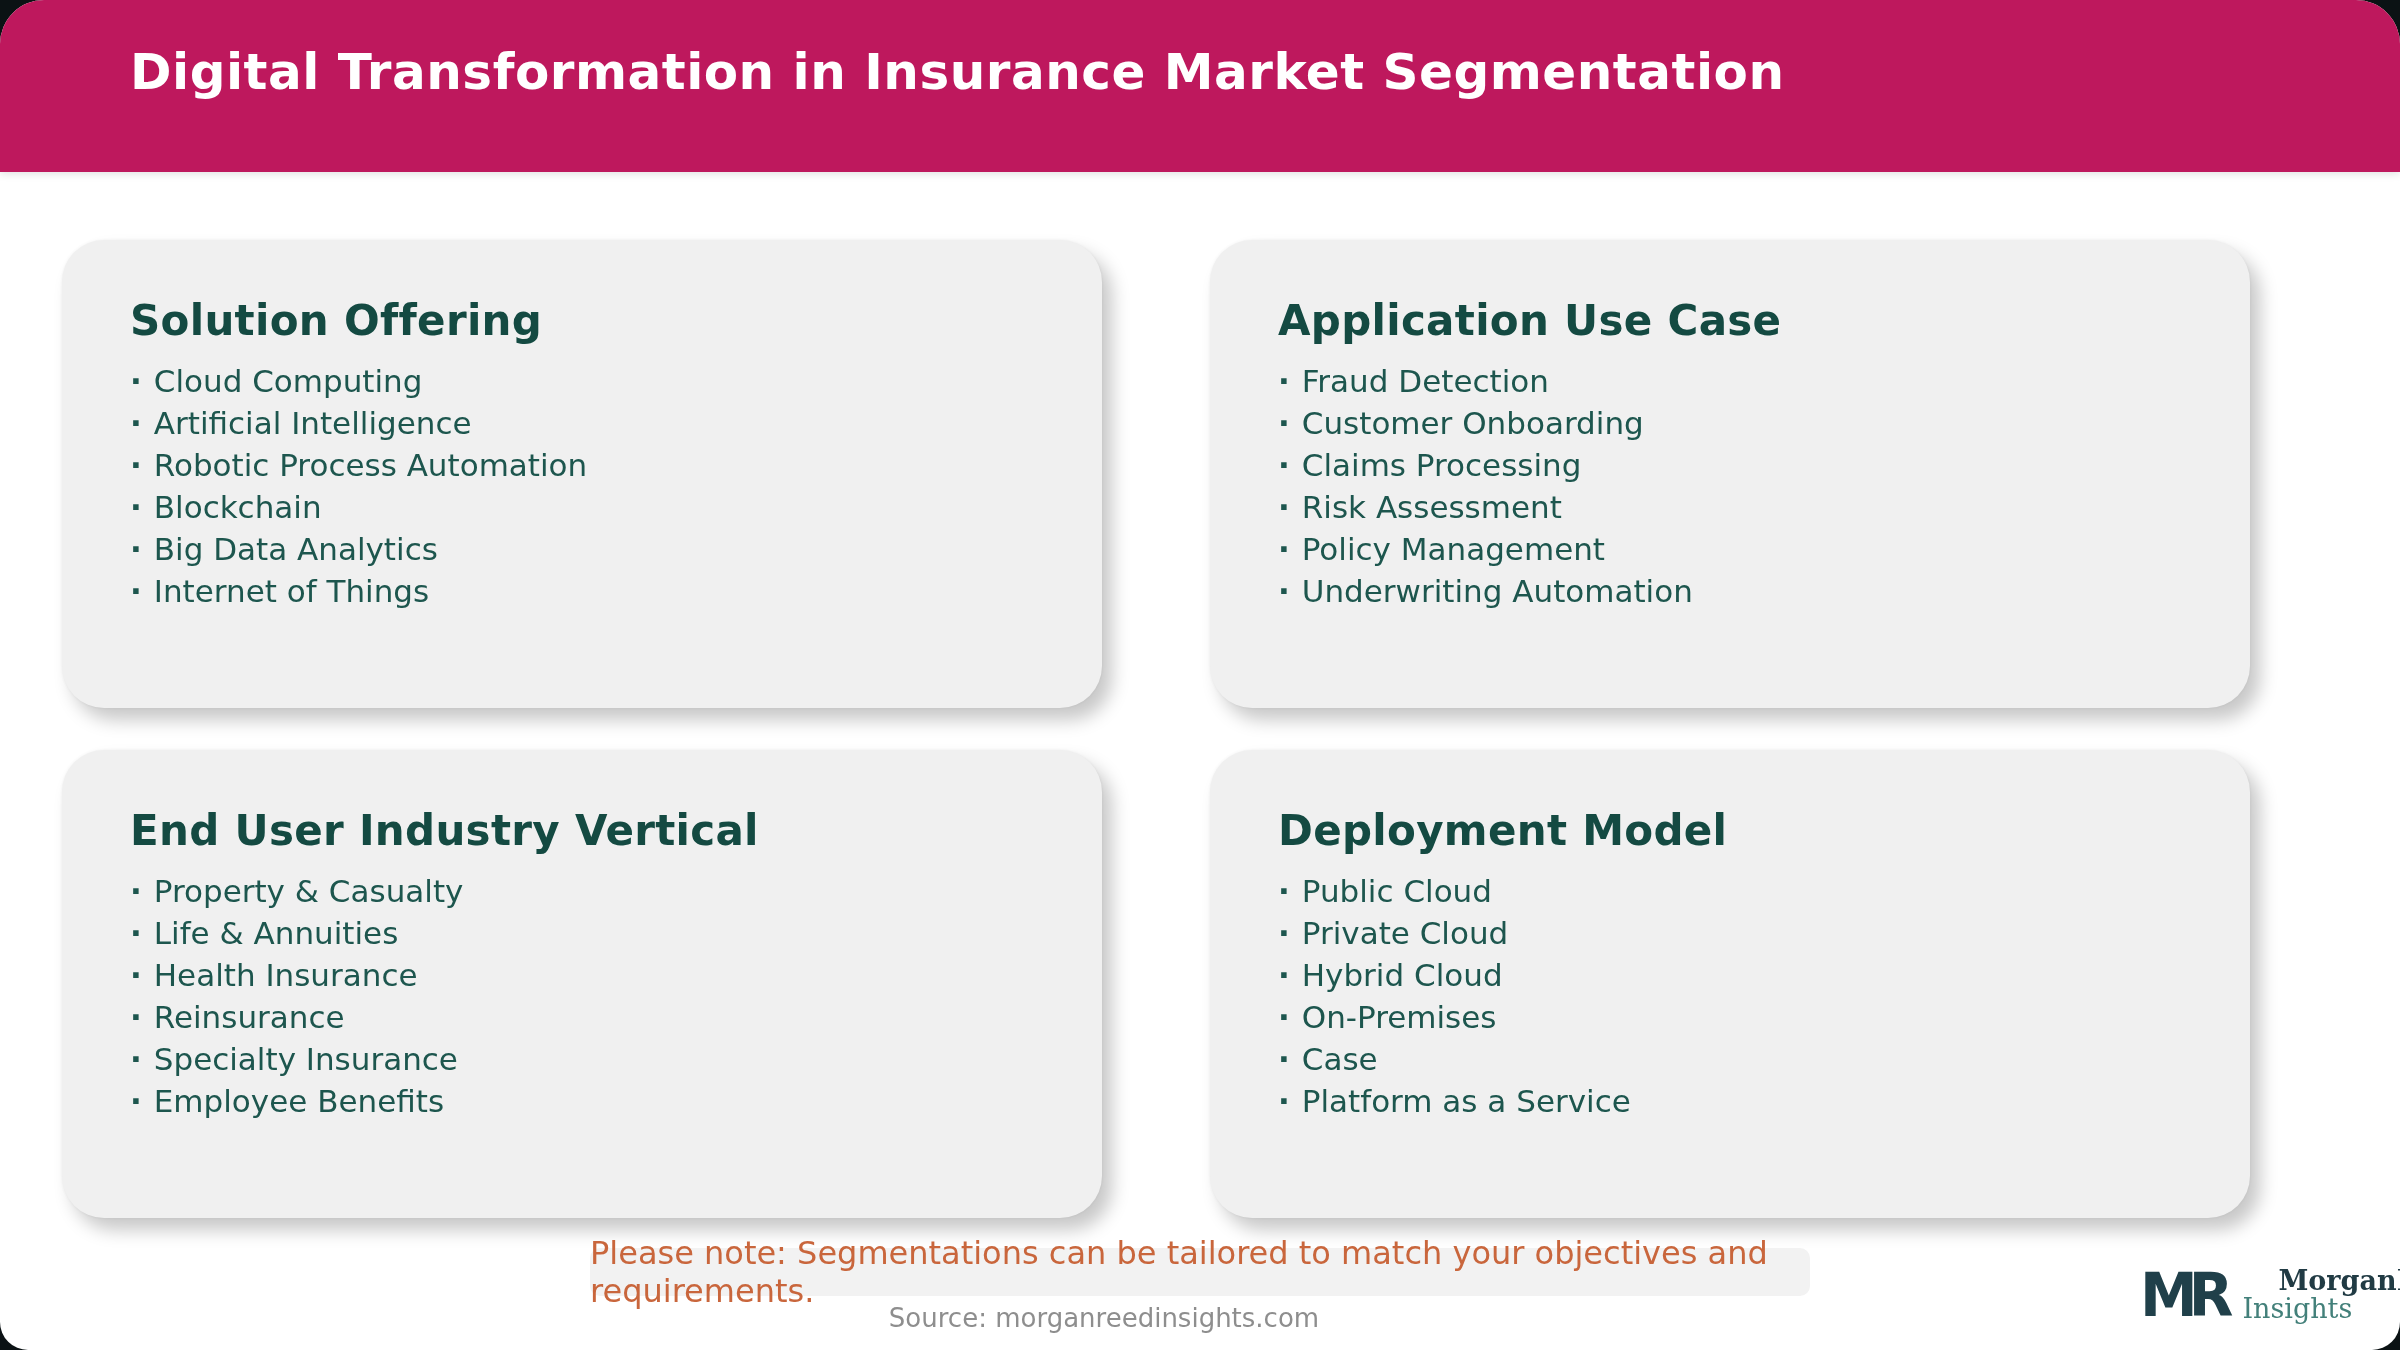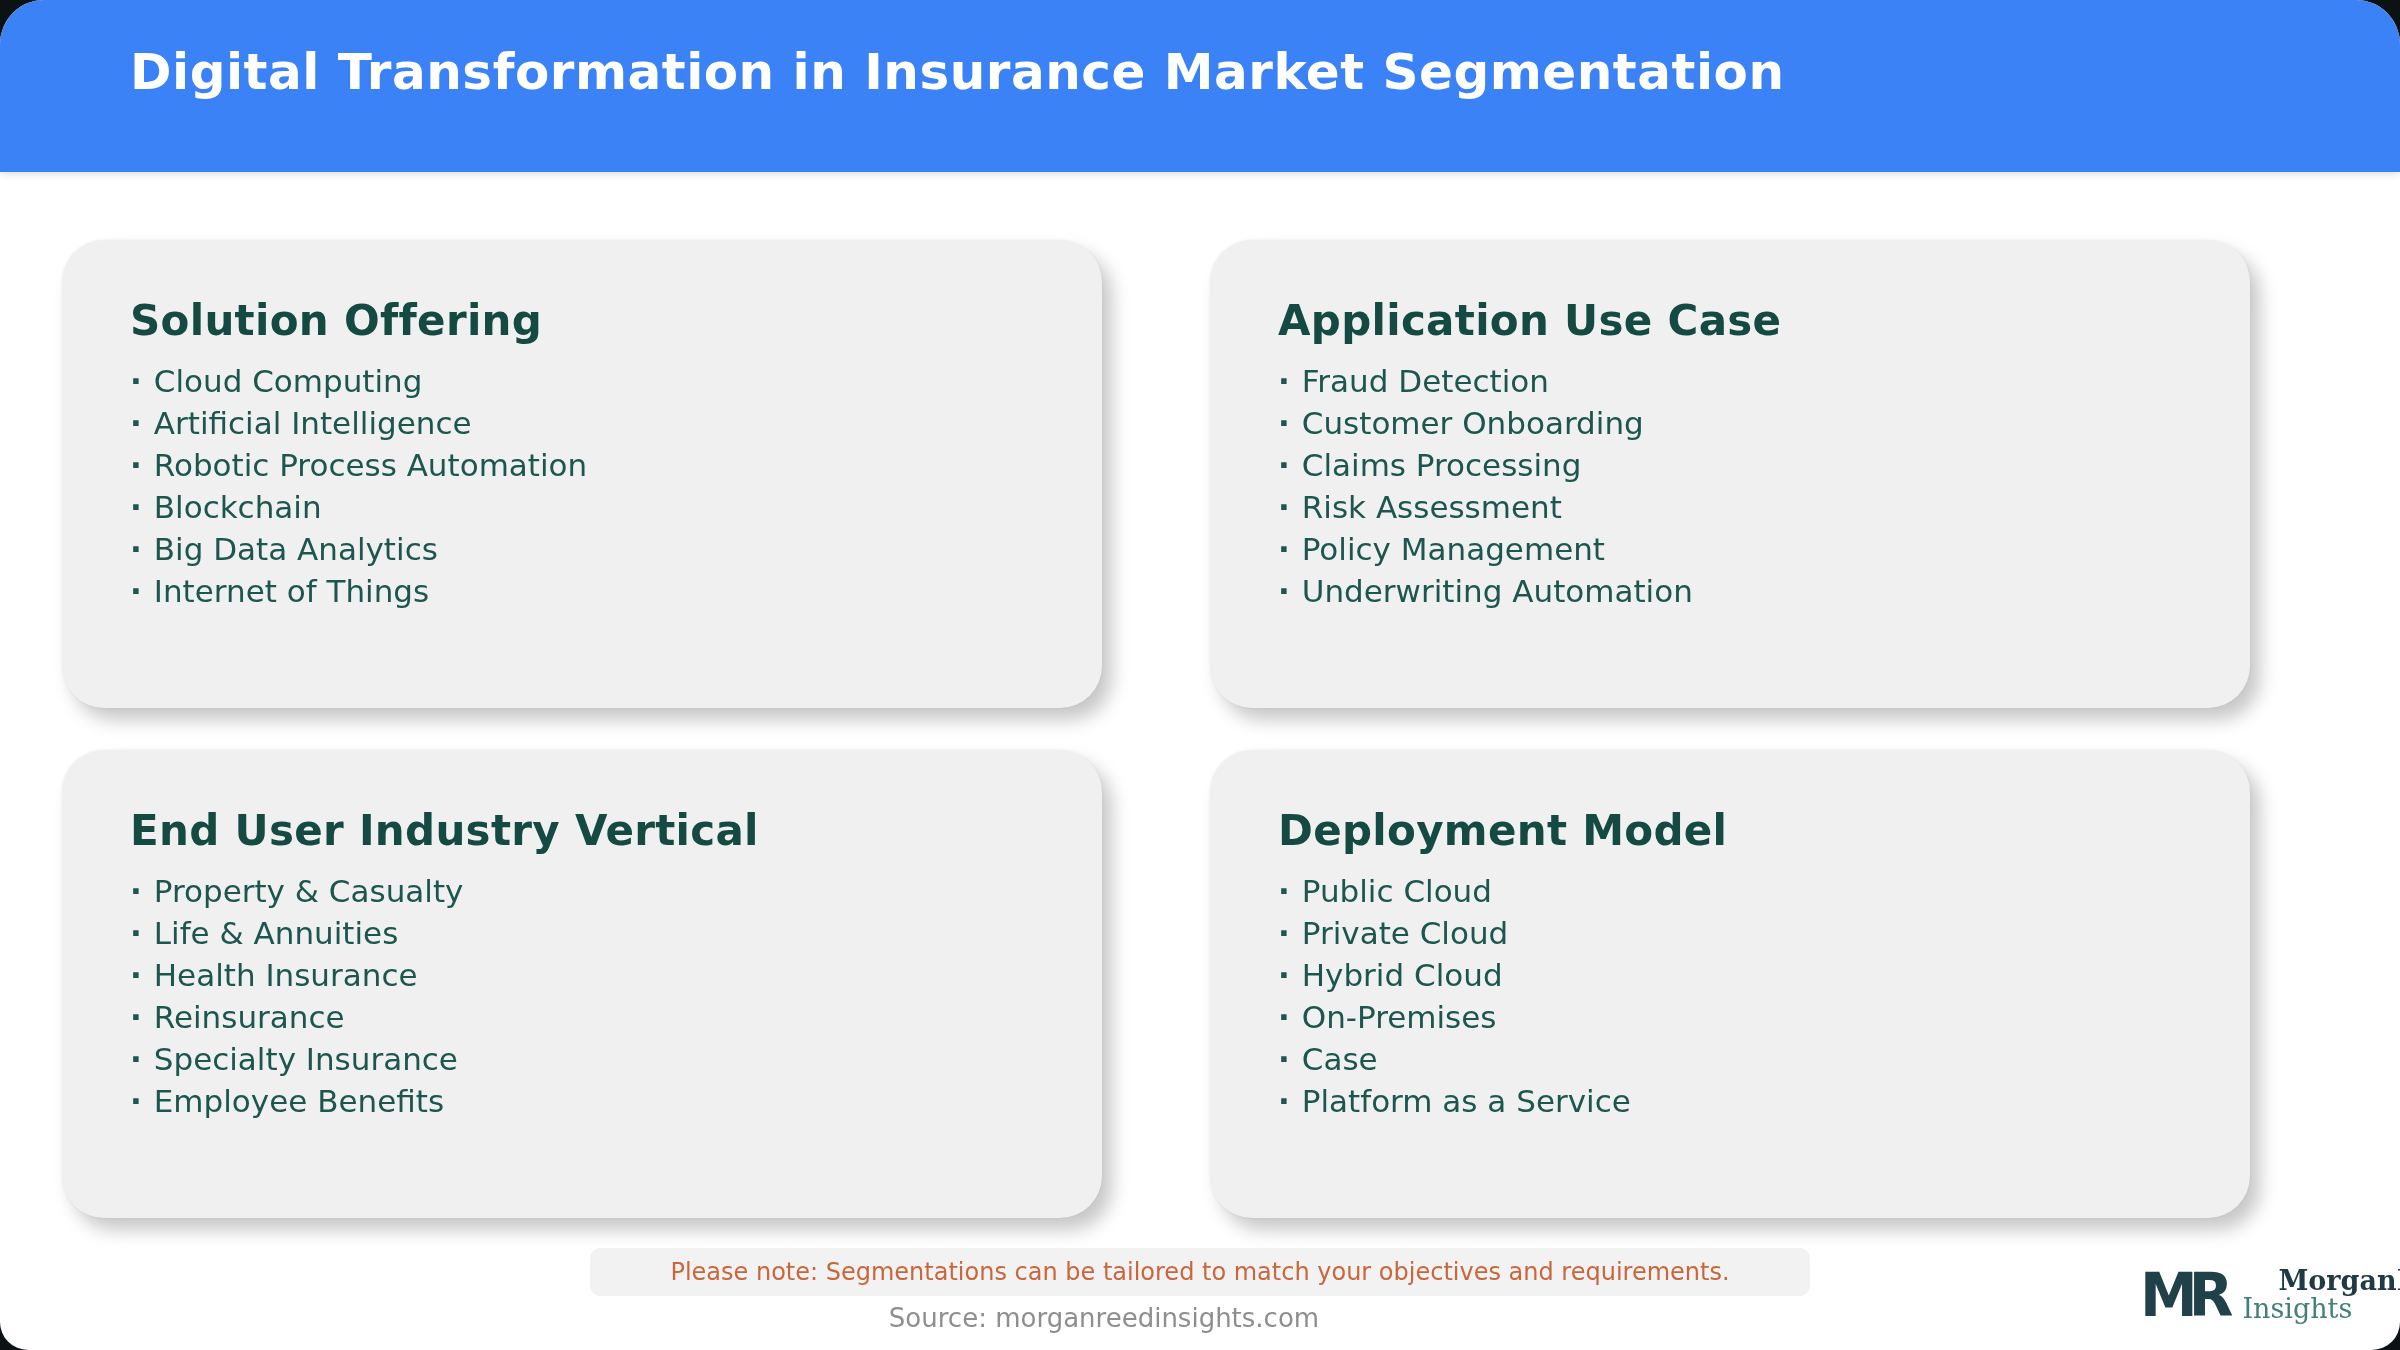--- a/index.html
+++ b/index.html
@@ -12,21 +12,21 @@
   }
   .slide {
     position:absolute; inset:0;
     background:#ffffff;
     border-radius:44px 44px 28px 28px;
     overflow:hidden;
   }
   
   .header {
     position:absolute; left:0; top:0; width:100%; height:172px;
-    background:#3b82f6;
+    background:#be185d;
     display:flex; align-items:center;
     padding:0 0 28px 130px;
     box-shadow:0 2px 8px rgba(0,0,0,0.12);
   }
   .header h1 {
     color:#ffffff;
     font-size:50px;
     font-weight:bold;
     letter-spacing:0.5px;
   }
@@ -70,21 +70,21 @@
   
   .note-banner {
     position:absolute; left:590px; top:1248px;
     width:1220px; height:48px;
     background:#f2f2f2;
     border-radius:10px;
     display:flex; align-items:center; justify-content:center;
   }
   .note-banner span {
     color:#c9663c;
-    font-size:24px;
+    font-size:32px;
   }
   .source-line {
     position:absolute; left:0; top:1303px; width:2208px;
     text-align:center;
     color:#8e8e8e;
     font-size:26px;
   }
   
   .logo {
     position:absolute; left:2140px; top:1266px;

